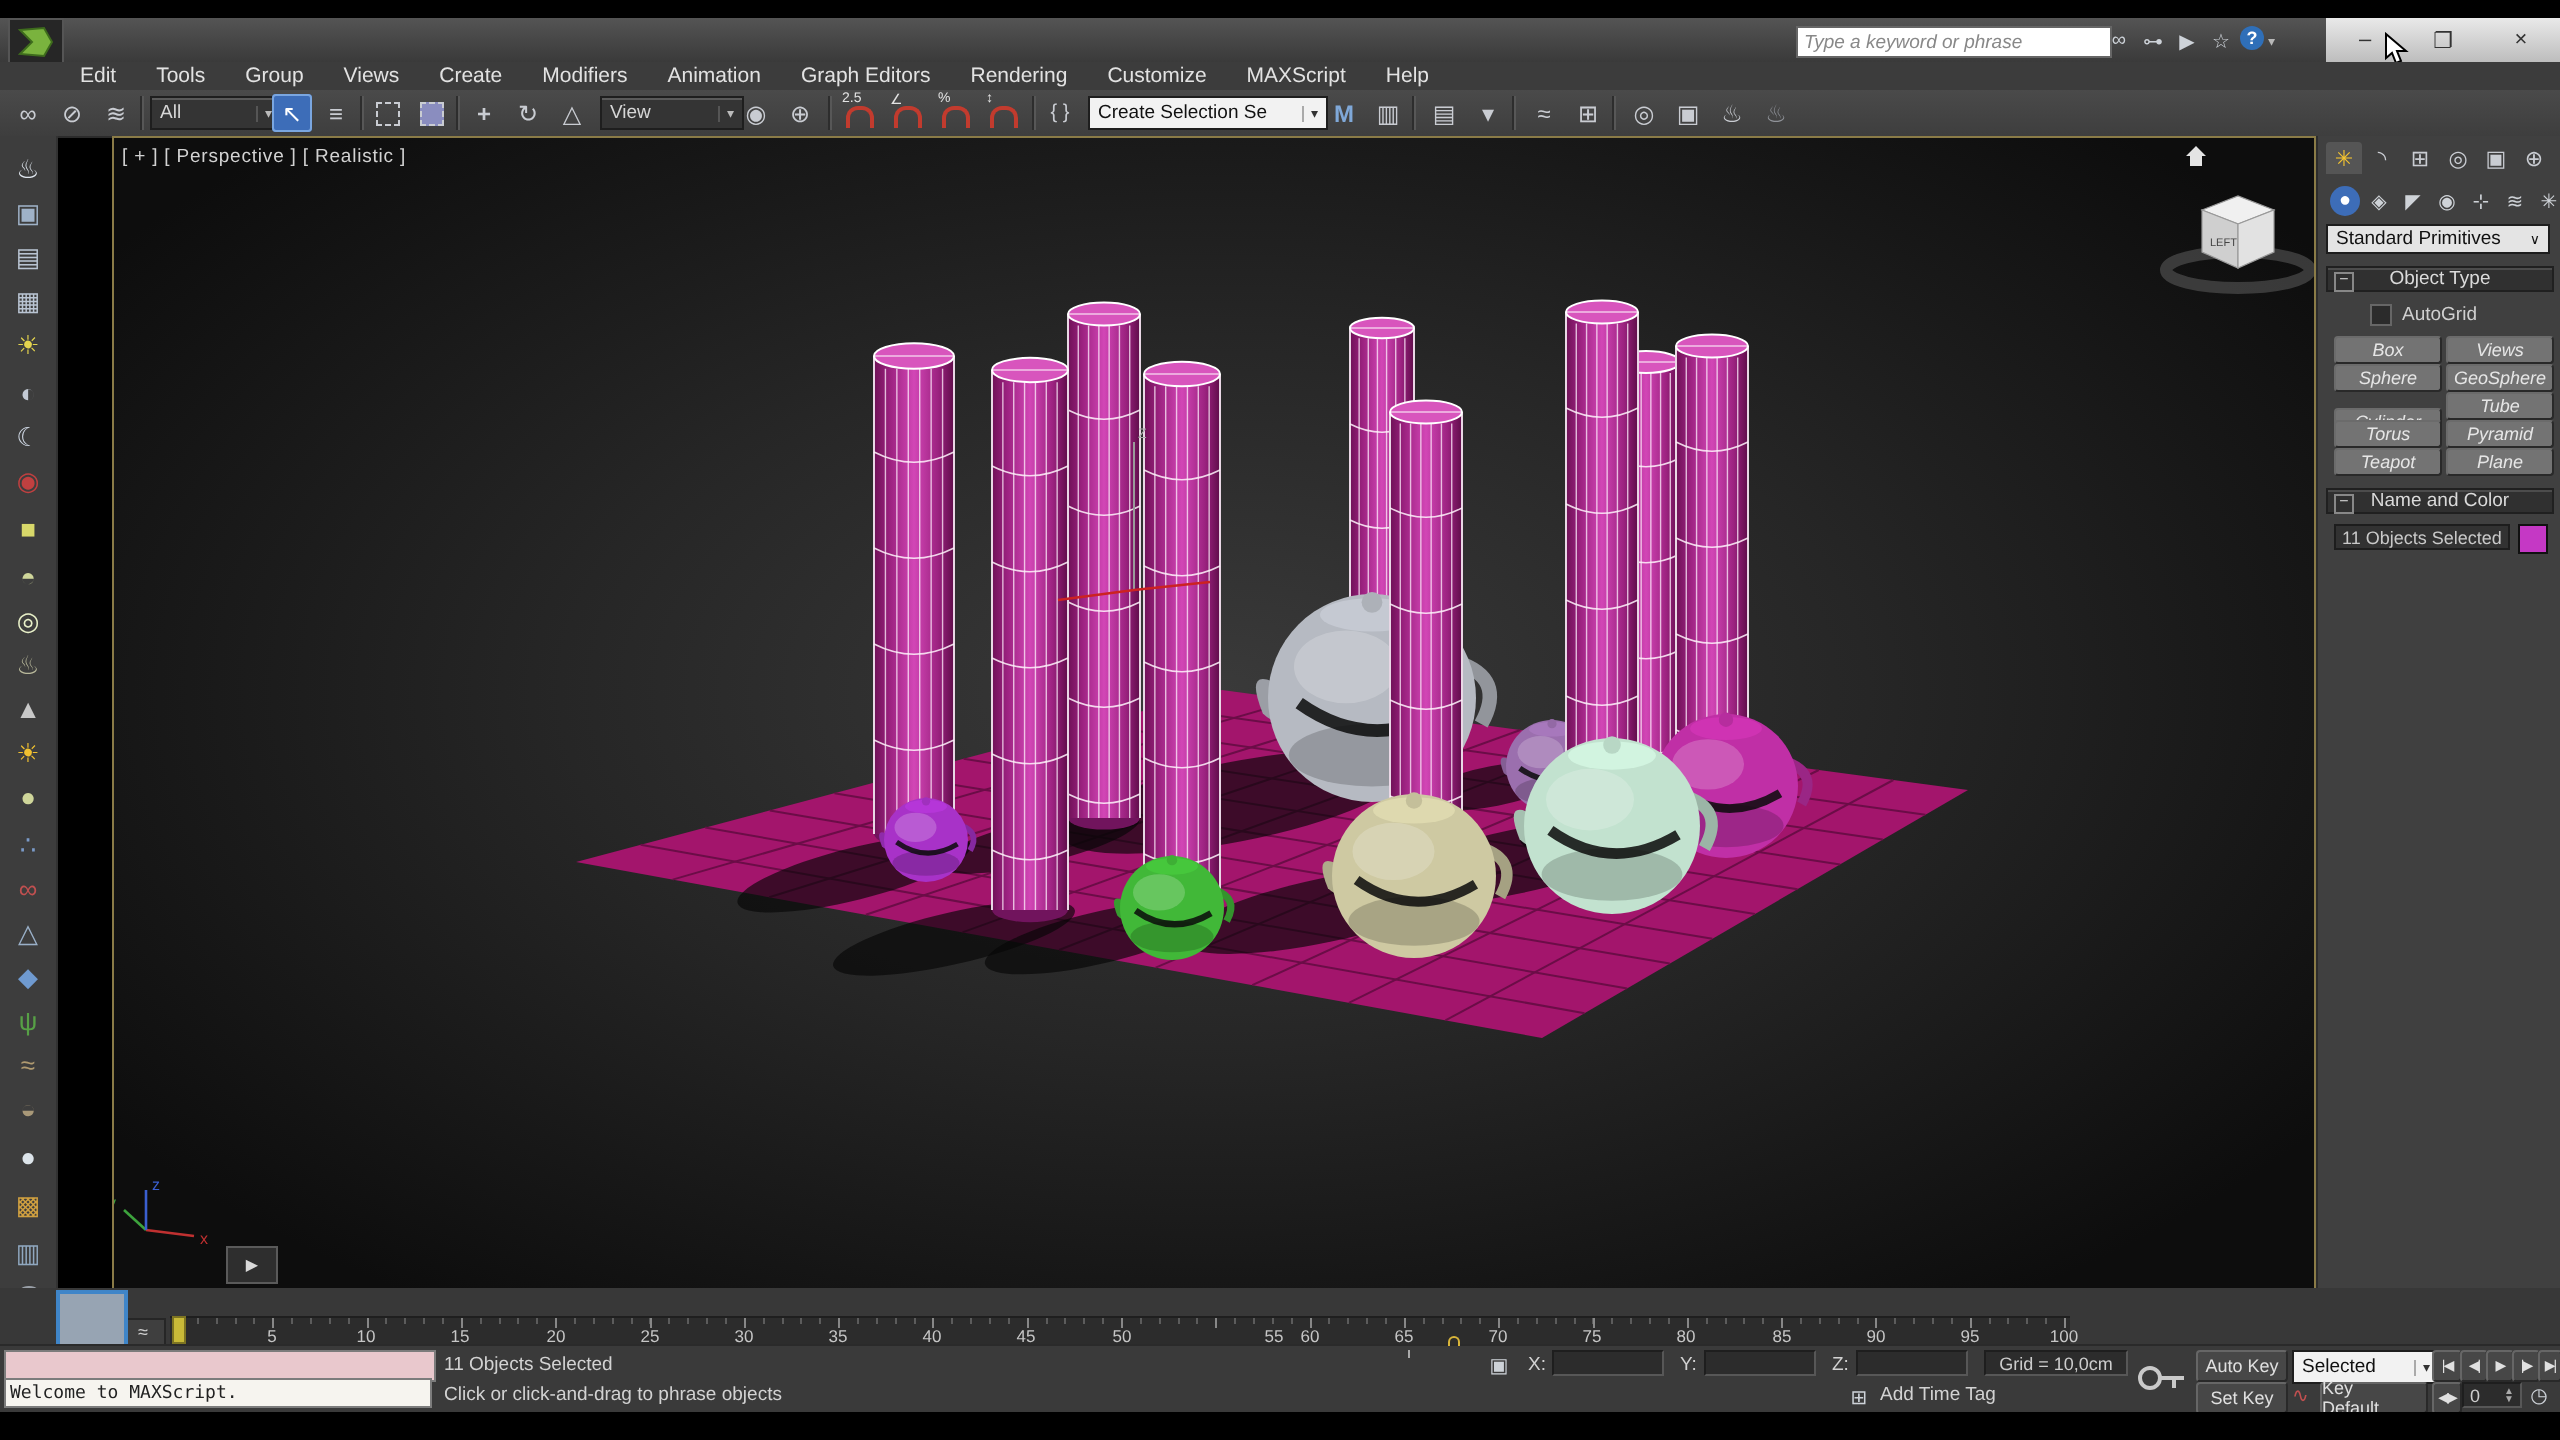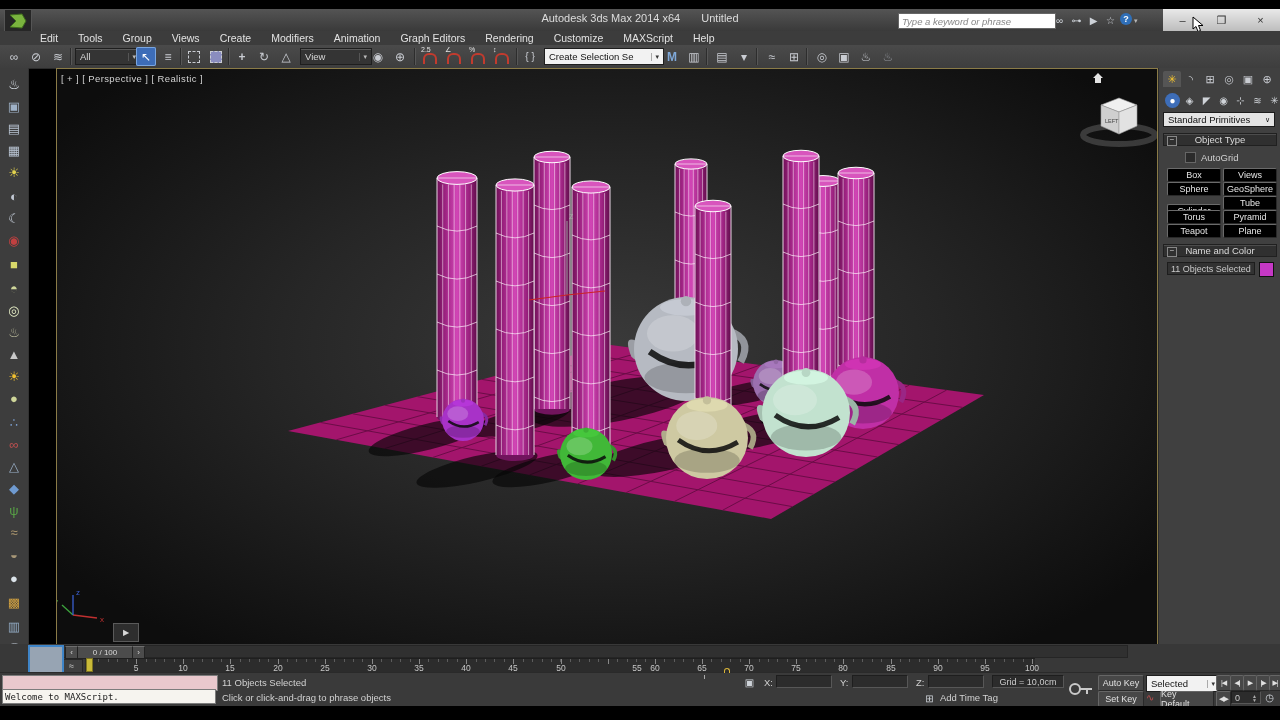--- a/index.html
+++ b/index.html
@@ -81,23 +81,23 @@
   .cp-cat.active{background:#3d6db8;color:#fff;border-radius:50%;}
   .cp-dd{left:4px;top:44px;width:112px;height:15px;background:#e4e4e4;color:#111;border:1px solid #1d1d1d;
     font-size:9.5px;display:flex;align-items:center;padding:0 4px;box-sizing:border-box;}
   .rollout{position:absolute;left:4px;width:114px;height:13px;background:#303030;border:1px solid #202020;
     box-shadow:inset 0 1px 0 #4c4c4c;font-size:9.5px;color:#dadada;display:flex;align-items:center;
     justify-content:center;box-sizing:border-box;}
   .rollout .minus{position:absolute;left:3px;top:2px;width:8px;height:8px;border:1px solid #888;
     font-size:8px;line-height:6px;text-align:center;color:#ccc;}
   .chkrow{left:18px;top:154px;display:flex;align-items:center;gap:5px;font-size:9.5px;color:#cfcfcf;}
   .chk{width:9px;height:9px;background:#2b2b2b;border:1px solid #666;}
-  .cp-btn{position:absolute;width:52px;height:12px;background:#000000;border:1px solid #292929;
+  .cp-btn{position:absolute;width:52px;height:12px;background:#737373;border:1px solid #292929;
     border-top-color:#6b6b6b;border-left-color:#6b6b6b;border-radius:2px;font-size:9px;color:#e6e6e6;
-    display:flex;align-items:center;justify-content:center;}
+    display:flex;align-items:center;justify-content:center;font-style:italic;}
   .name-field{left:8px;top:248px;width:88px;height:13px;background:#323232;border:1px solid #1d1d1d;
     font-size:9px;color:#c9c9c9;display:flex;align-items:center;padding:0 3px;box-sizing:border-box;}
   .swatch{left:100px;top:248px;width:13px;height:13px;border:1px solid #111;}
 
   
   .timestrip{left:0;top:644px;width:1280px;height:28px;background:#383838;}
   .bluebox{left:28px;top:1px;width:32px;height:26px;background:#97a4b3;border:2px solid #3f85c8;}
   .slider-track{left:40px;top:1px;width:1088px;height:13px;background:#303030;border:1px solid #252525;box-sizing:border-box;}
   .sl-btn{position:absolute;top:0px;height:11px;background:#4c4c4c;border:1px solid #222;
     border-top-color:#6e6e6e;color:#d8d8d8;font-size:8px;display:flex;align-items:center;justify-content:center;}
@@ -138,24 +138,20 @@
 
 <div class="screen">
 
   <div class="abs blackbar-top"></div>
 
   <div class="abs titlebar">
     <div class="abs logo">
       <svg width="18" height="16" viewBox="0 0 18 16">
           <path d="M1 2 L13 1 L17 8 L13 15 L1 14 L7 8 Z" fill="#7ab33e" stroke="#3e6b1d"></path>
         </svg>
-    </div>
-    <div class="abs title-text">
-      <span>Autodesk 3ds Max  2014 x64</span>
-      <span>Untitled</span>
     </div>
     <div class="abs searchbox">
       <span>Type a keyword or phrase</span>
     </div>
     <div class="abs" style="left:1052px;top:4px;display:flex;gap:2px;">
       <span class="tb-ico" data-glyph="∞"></span>
       <span class="tb-ico" data-glyph="⊶"></span>
       <span class="tb-ico" data-glyph="▶"></span>
       <span class="tb-ico" data-glyph="☆"></span>
       <span class="help-circ">?</span>
@@ -607,25 +603,20 @@
 
     <div class="rollout" style="top:176px">
       <span class="minus">−</span>
       <span>Name and Color</span>
     </div>
     <div class="abs name-field" style="top:194px">11 Objects Selected</div>
     <div class="abs swatch" style="top: 194px; background: rgb(197, 56, 197);" id="color-swatch"></div>
   </div>
 
   <div class="abs timestrip">
-    <div class="abs slider-track">
-      <span class="sl-btn" style="left:24px;width:11px" data-glyph="‹"></span>
-      <span class="sl-btn" style="left:36px;width:54px">0 / 100</span>
-      <span class="sl-btn" style="left:91px;width:11px" data-glyph="›"></span>
-    </div>
     <div class="abs mce-btn" data-glyph="≈"></div>
     <div class="abs ruler">
       <span class="tick now" style="left:4px">0</span>
       <span class="tick" style="left:51px">5</span>
       <span class="tick" style="left:98px">10</span>
       <span class="tick" style="left:145px">15</span>
       <span class="tick" style="left:193px">20</span>
       <span class="tick" style="left:240px">25</span>
       <span class="tick" style="left:287px">30</span>
       <span class="tick" style="left:334px">35</span>

